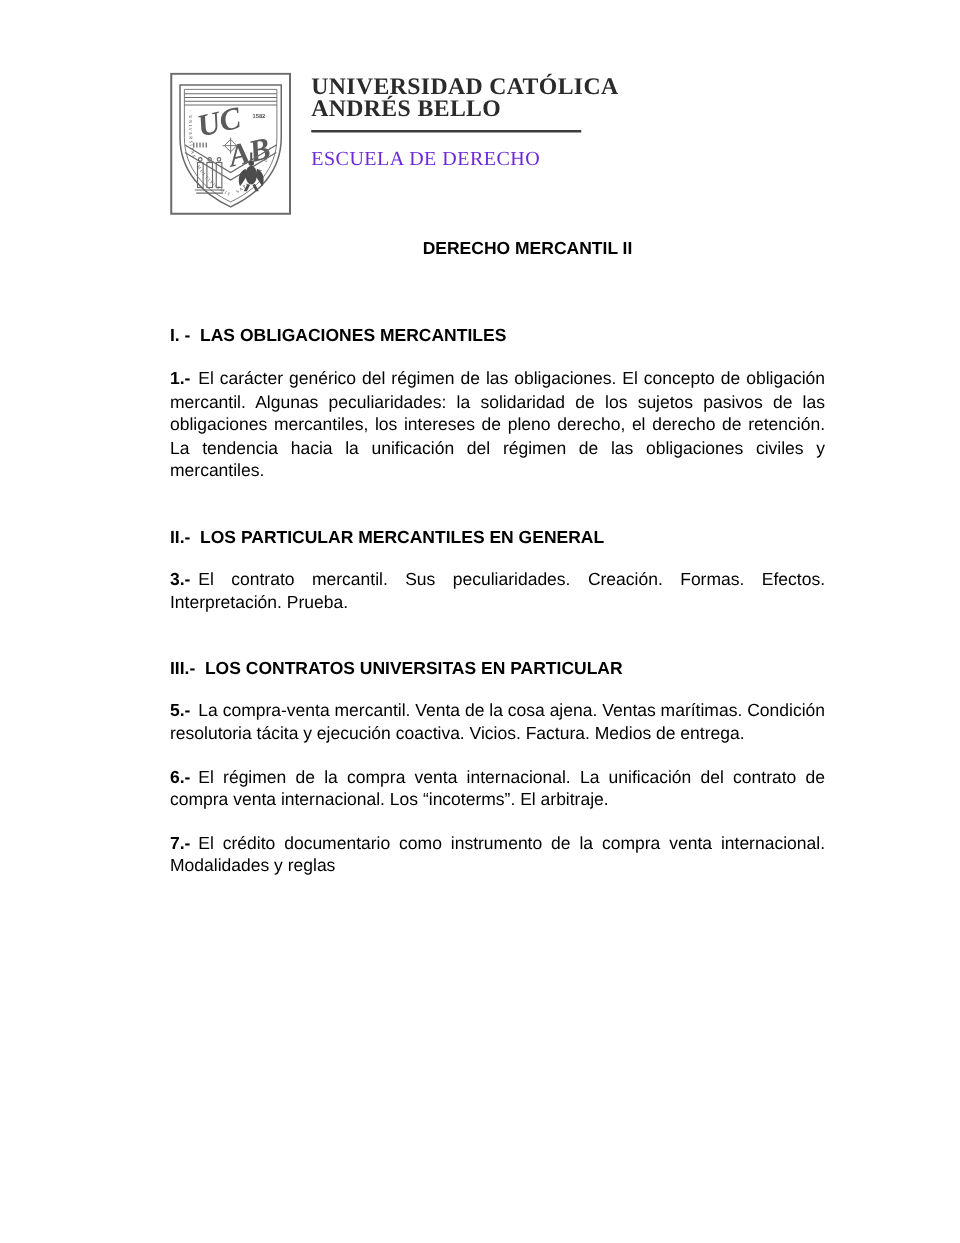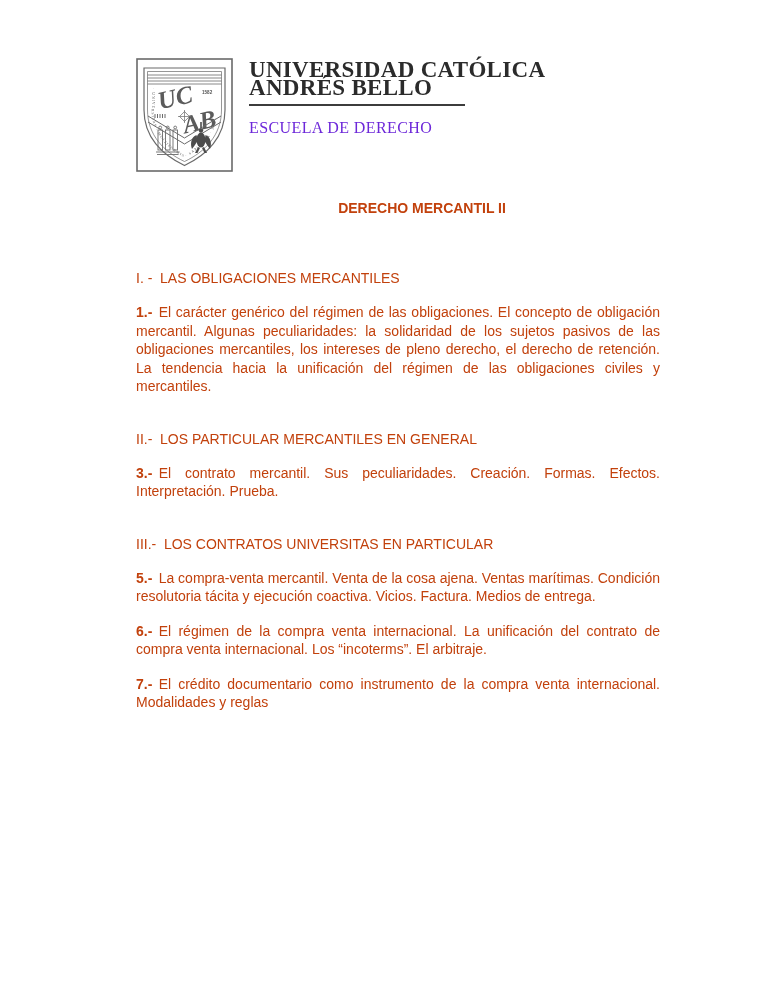--- a/index.html
+++ b/index.html
@@ -15,47 +15,47 @@
 
   
   .letterhead {
     position: absolute; left: 136px; top: 58px;
     display: flex; align-items: flex-start;
   }
   .logo-box { width: 97px; height: 114px; flex: 0 0 auto; }
   .head-text { margin-left: 16px; padding-top: 3px; }
   .univ-name {
     font-family: "Liberation Serif", serif;
-    font-weight: bold; font-size: 23px; line-height: 18px;
+    font-weight: bold; font-size: 19px; line-height: 18px;
     letter-spacing: 0.3px; color: #2b2b2b;
   }
   .header-rule {
     width: 216px; height: 2px; background: #3c3c3c;
     margin: 7px 0 13px 0;
   }
   .school-name {
     font-family: "Liberation Serif", serif;
     font-size: 16px; line-height: 18px;
     letter-spacing: 0.4px; color: #6d28d9;
   }
 
   
   .doc {
-    position: absolute; left: 136px; top: 199px; width: 524px;
-    font-size: 14px; line-height: 18.5px; color: #c2410c;
+    position: absolute; left: 136px; top: 189px; width: 524px;
+    font-size: 14px; line-height: 18.5px; color: #000000;
   }
   .doc-title {
     font-weight: bold; font-size: 14px; line-height: 19px;
     text-align: center; padding-left: 48px;
     margin: 0 0 51px 0;
   }
   .section { margin-top: 34px; }
   .section:first-of-type { margin-top: 0; }
   .section-heading {
-    font-weight: normal; font-size: 14px; line-height: 19px;
+    font-weight: bold; font-size: 14px; line-height: 19px;
     margin: 0 0 15px 0; text-align: left;
   }
   .section-heading .h-num { margin-right: 0.55em; }
   .doc p.item {
     margin: 0 0 16px 0;
     text-align: justify;
   }
   .item-num { font-weight: bold; margin-right: 0.45em; }
 
   

